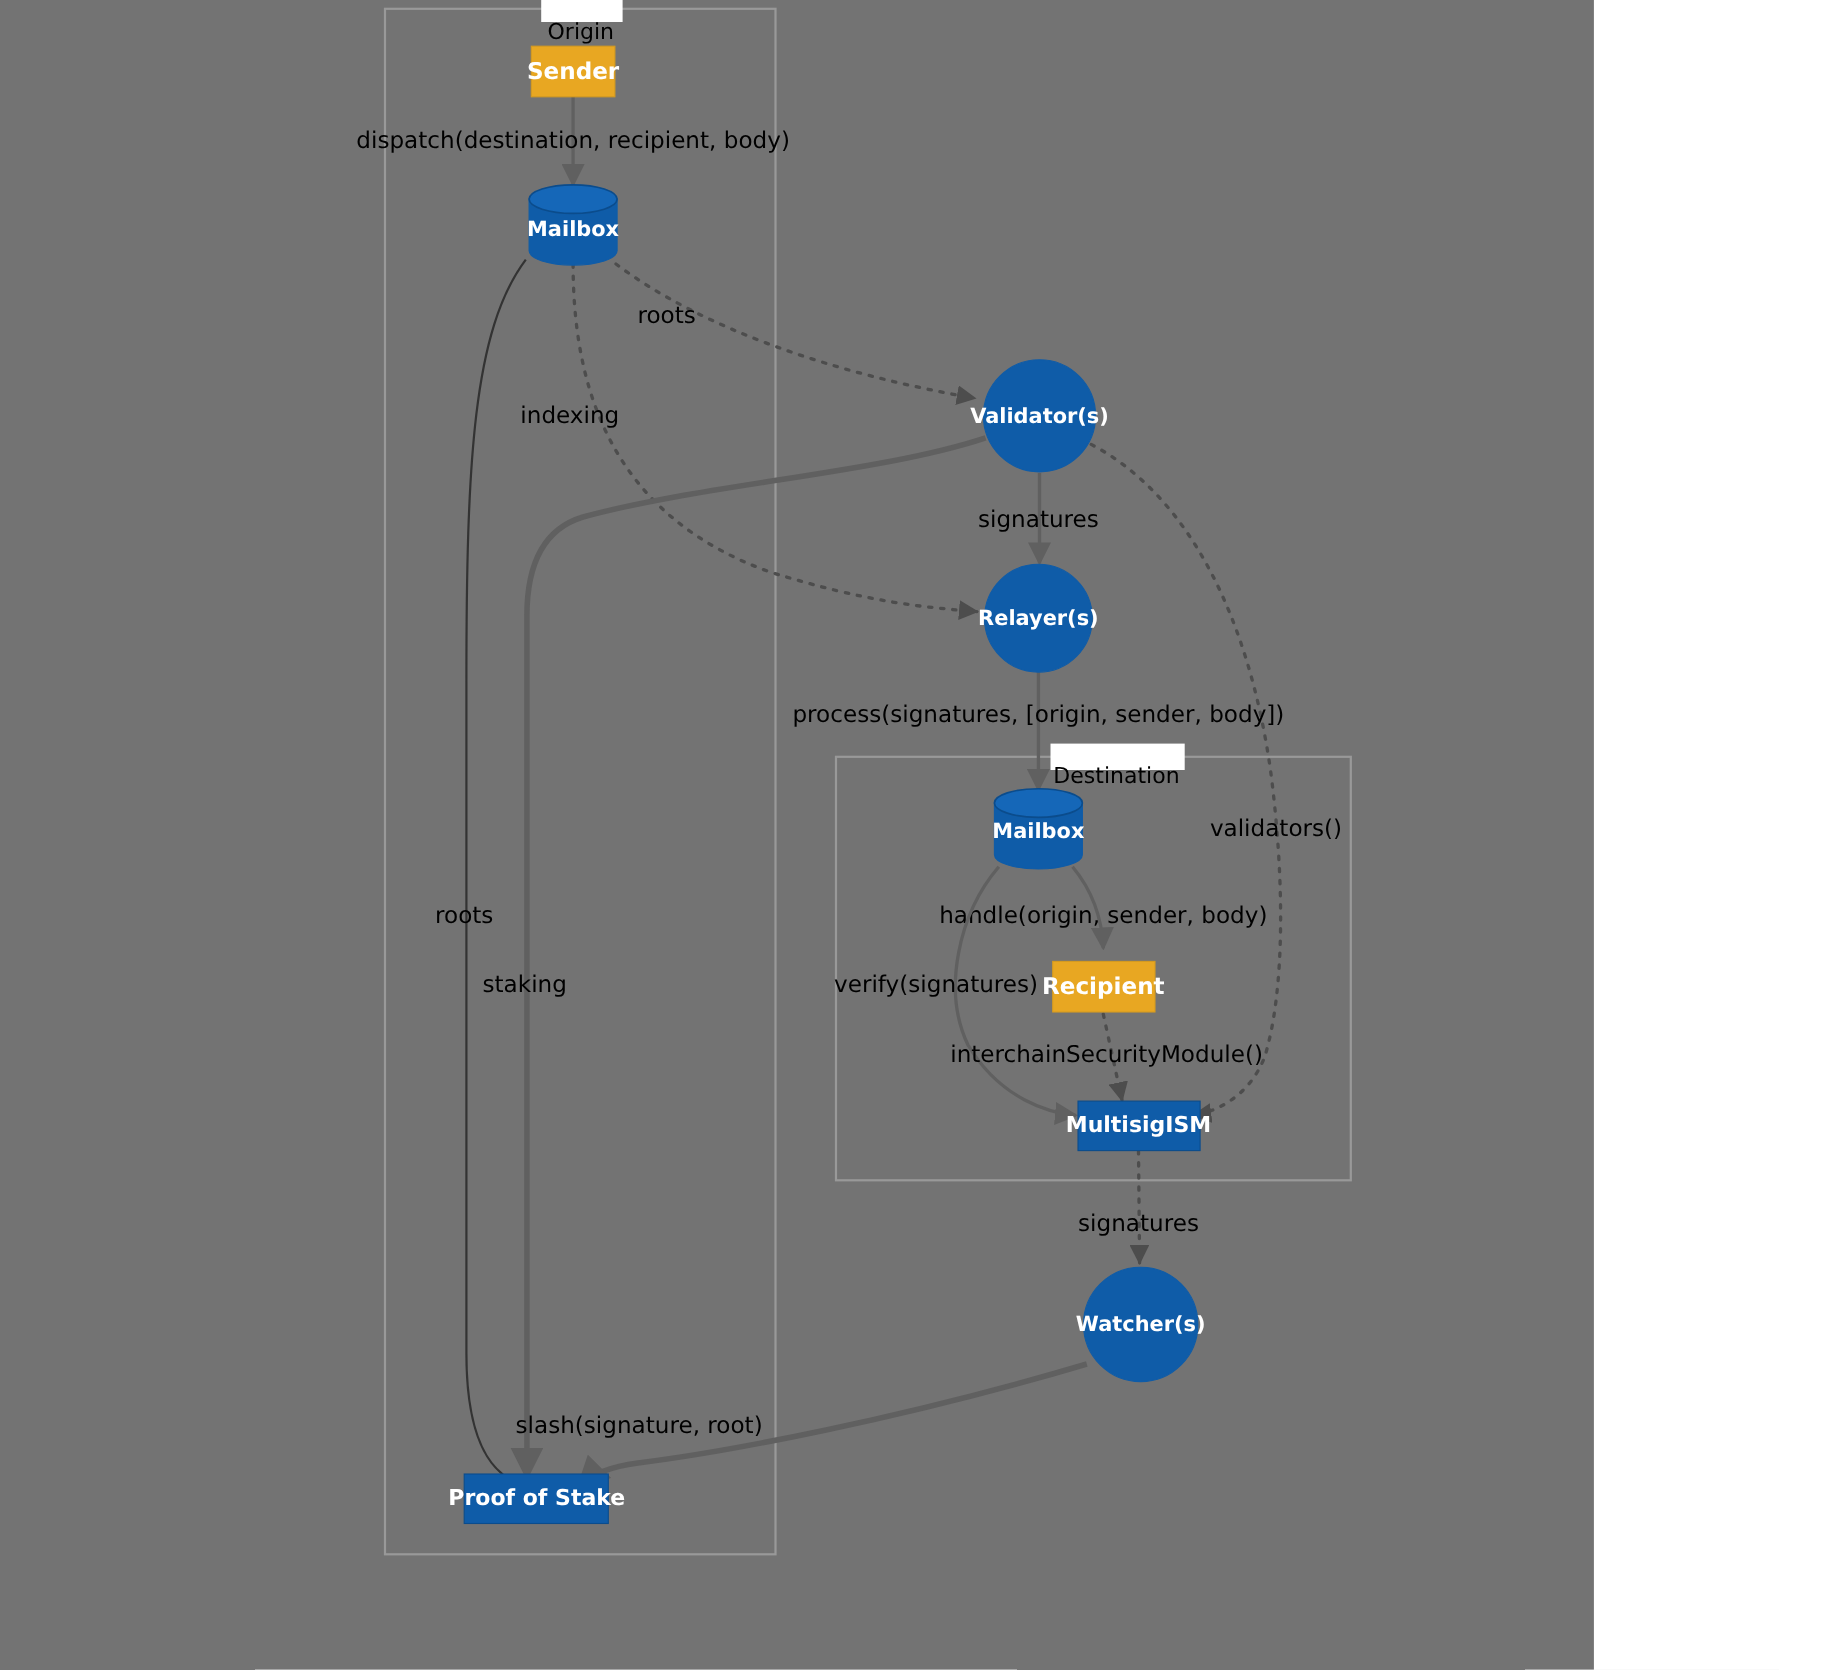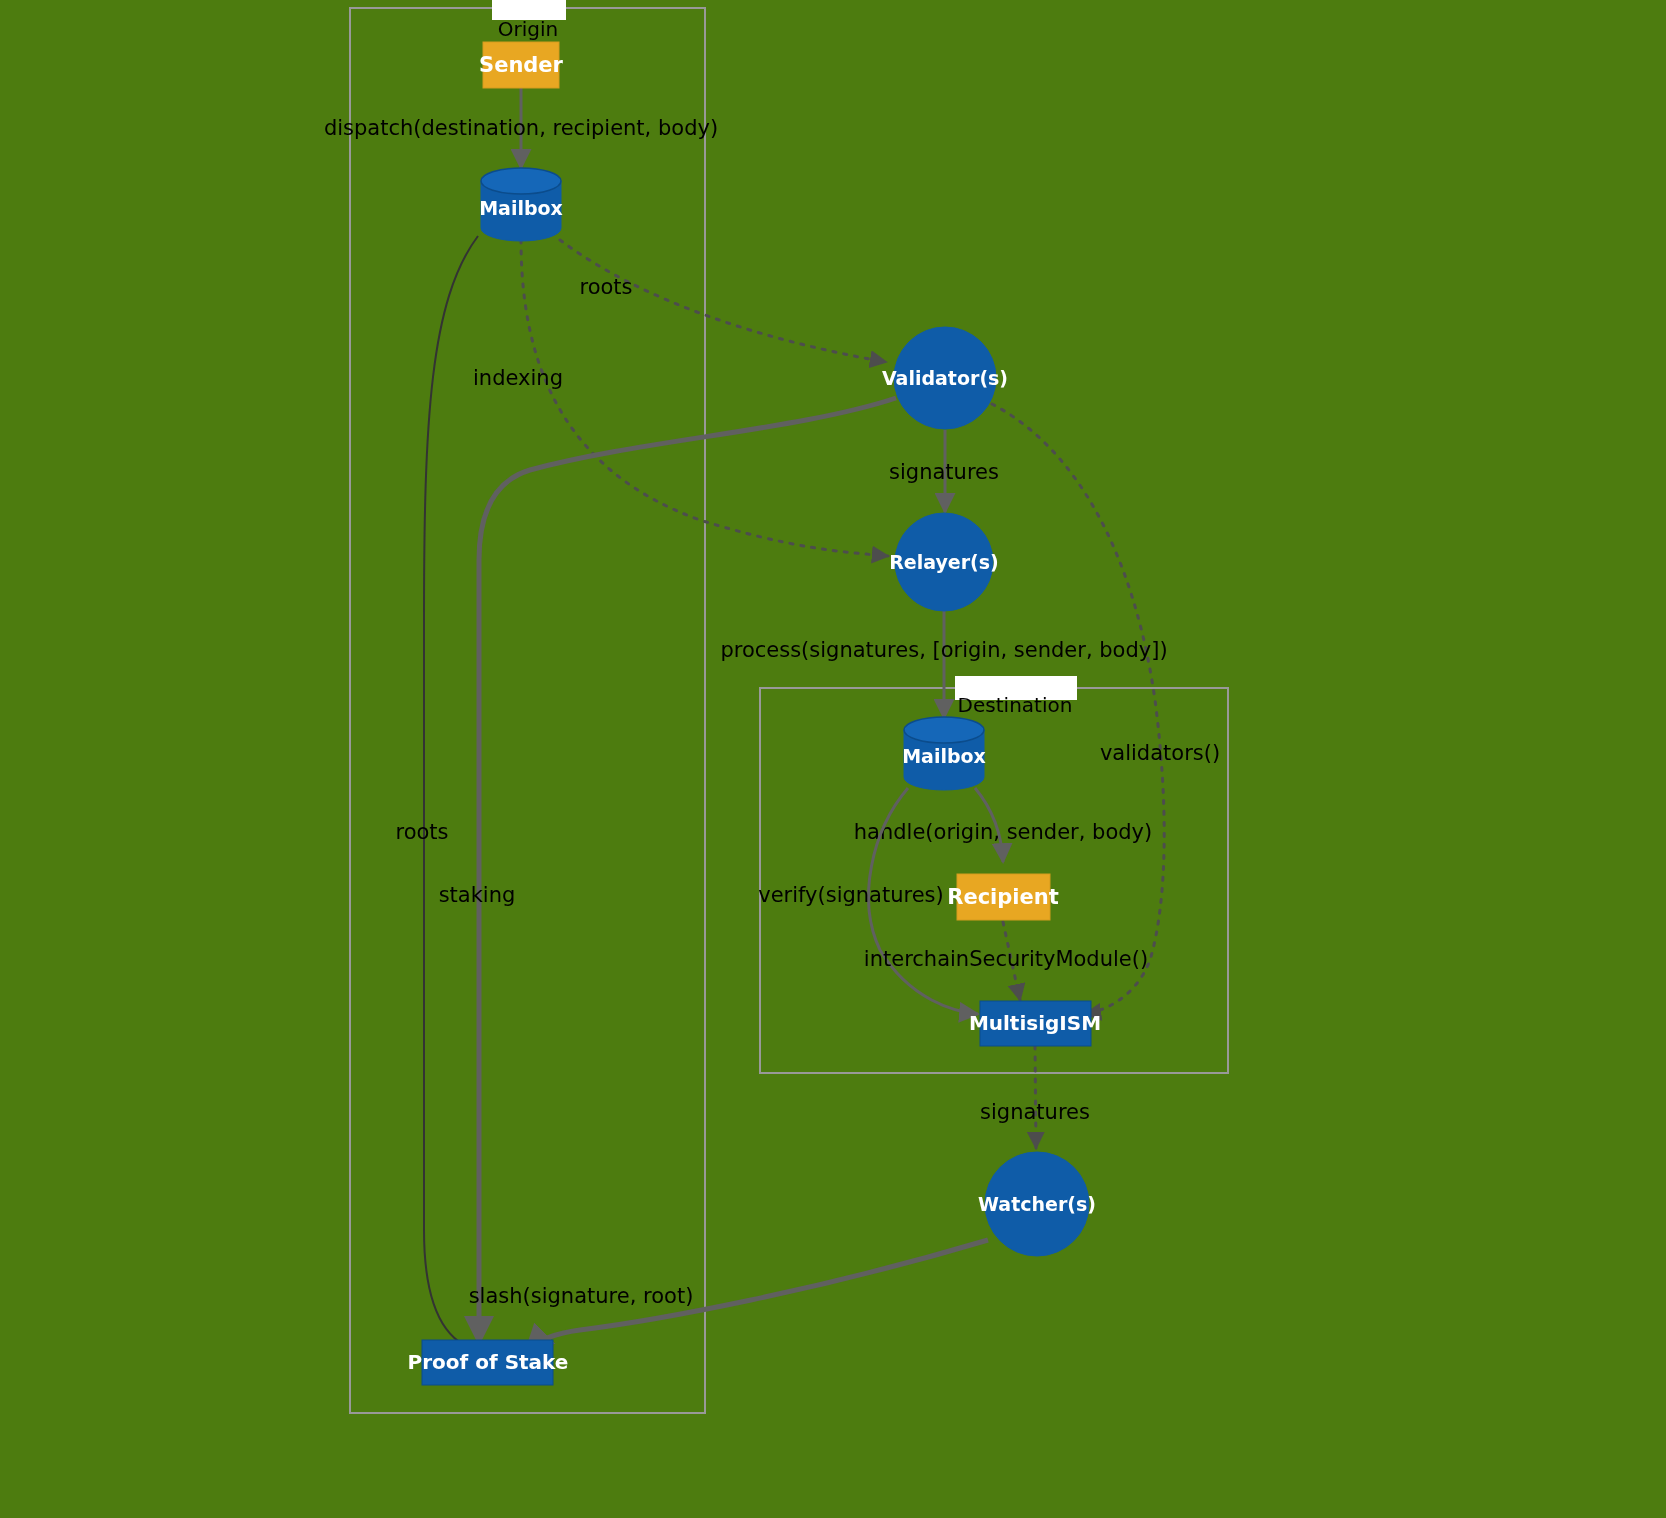--- a/index.html
+++ b/index.html
@@ -5,23 +5,23 @@
   html, body {
     margin: 0;
     padding: 0;
     background: #ffffff;
   }
   body {
     font-family: "DejaVu Sans", "Liberation Sans", sans-serif;
   }
   #stage {
     position: relative;
-    width: 1666px;
+    width: 1449px;
     height: 1518px;
-    background: #4d7c0f;
+    background: #737373;
     overflow: hidden;
   }
   svg.diagram {
     position: absolute;
     left: 0;
     top: 0;
     width: 1666px;
     height: 1518px;
   }
   .node-label {

